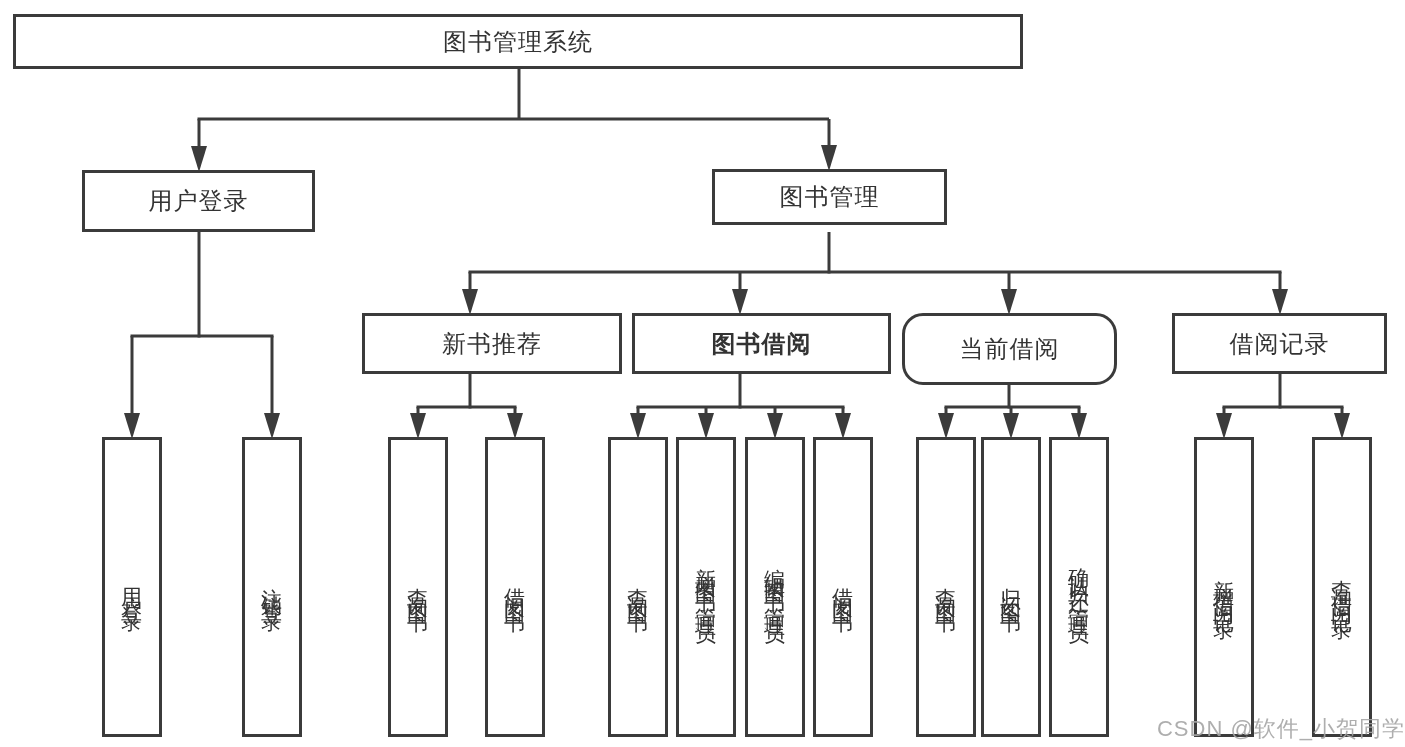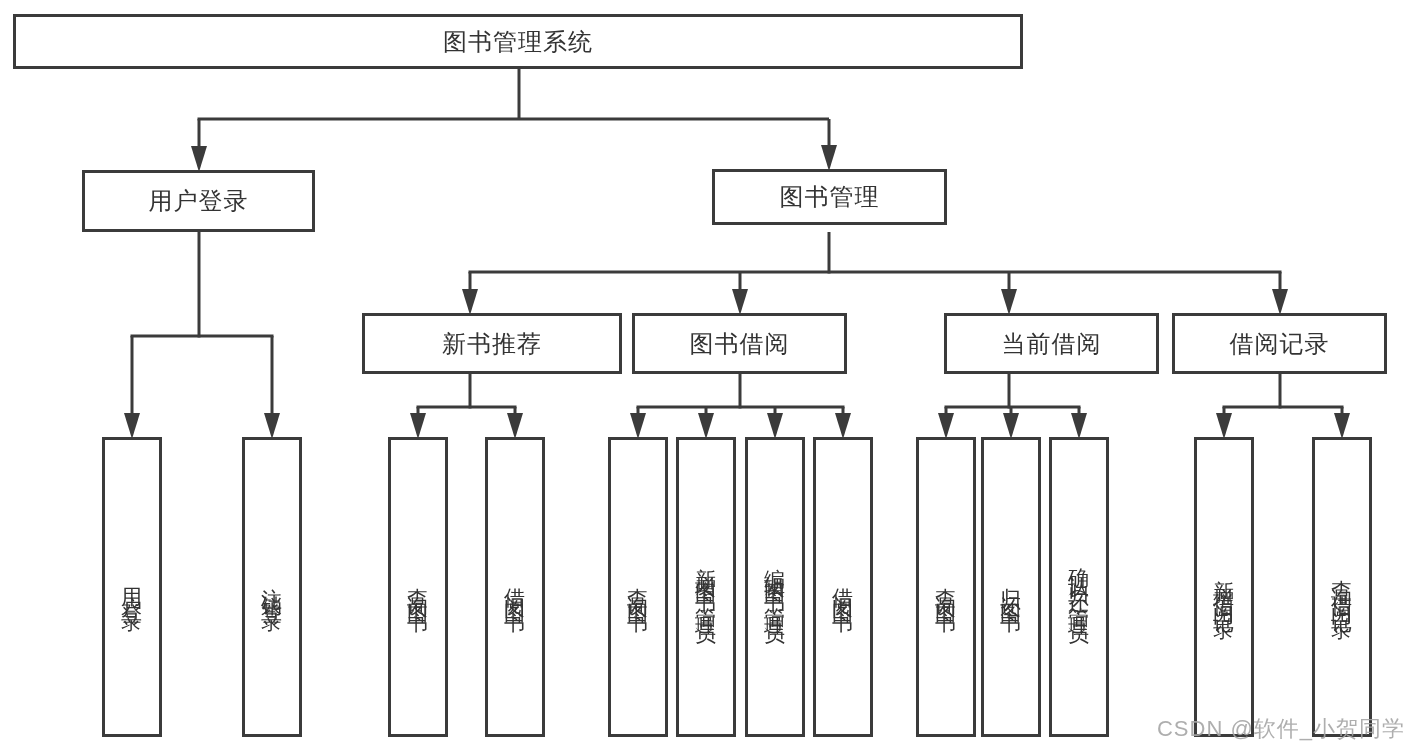--- a/index.html
+++ b/index.html
@@ -134,24 +134,24 @@
   <div class="node hnode" style="left:82px; top:170px; width:233px; height:62px;">
     <span>用户登录</span>
   </div>
   <div class="node hnode" style="left:712px; top:169px; width:235px; height:56px;">
     <span>图书管理</span>
   </div>
 
   <div class="node hnode" style="left:362px; top:313px; width:260px; height:61px;">
     <span>新书推荐</span>
   </div>
-  <div class="node hnode" style="left:632px; top:313px; width:215px; height:61px;">
+  <div class="node hnode" style="left:632px; top:313px; width:259px; height:61px;font-weight:bold;">
     <span>图书借阅</span>
   </div>
-  <div class="node hnode" style="left:944px; top:313px; width:215px; height:61px;">
+  <div class="node hnode" style="left:902px; top:313px; width:215px; height:72px;border-radius:21px;">
     <span>当前借阅</span>
   </div>
   <div class="node hnode" style="left:1172px; top:313px; width:215px; height:61px;">
     <span>借阅记录</span>
   </div>
 
   <div class="node leaf" style="left:102px; top:437px; width:60px; height:300px;">
     <span>用户登录</span>
   </div>
   <div class="node leaf" style="left:242px; top:437px; width:60px; height:300px;">

